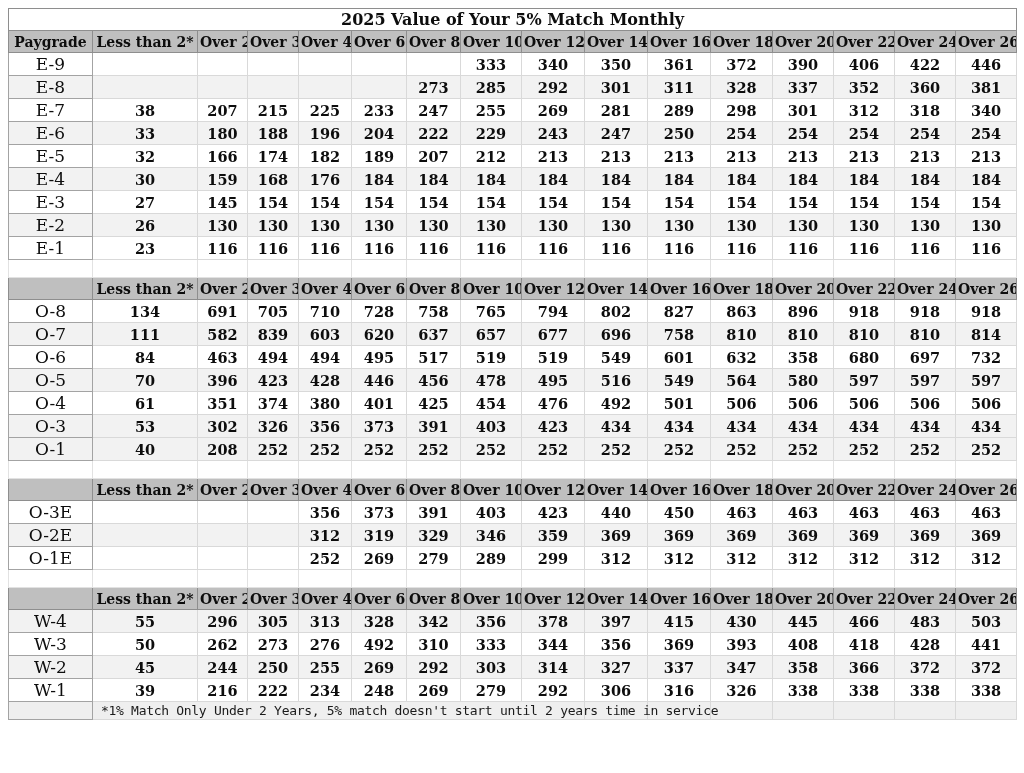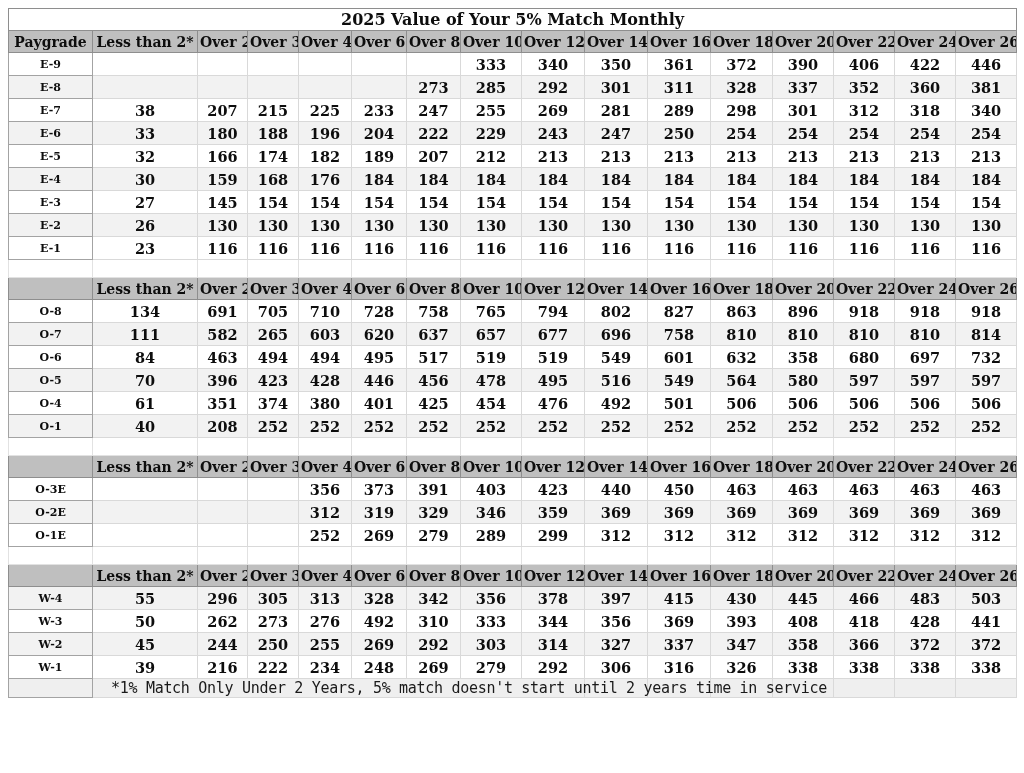--- a/index.html
+++ b/index.html
@@ -40,22 +40,22 @@
   }
   th.col-head, th.corner {
     height: 21px;
     font-size: 14px;
     font-weight: bold;
     background: var(--header-bg);
     border: 1px solid var(--border-dark);
   }
   td.pg {
     height: 22px;
-    font-size: 11px;
-    font-weight: bold;
+    font-size: 17px;
+    font-weight: normal;
     border: 1px solid var(--border-mid);
   }
   td.val {
     height: 22px;
     font-size: 14.5px;
     font-weight: bold;
     border: 1px solid var(--border-light);
   }
   tr.zebra td { background: var(--zebra-bg); }
   tr.gap-row td {
@@ -65,24 +65,24 @@
   }
   tr.footer-row td {
     height: 17px;
     background: var(--footer-bg);
     border: 1px solid var(--border-light);
   }
   tr.footer-row td.foot-corner { border: 1px solid var(--border-mid); }
   td.footnote {
     font-family: "DejaVu Sans Mono", "Liberation Mono", monospace;
     font-weight: normal;
-    font-size: 15px;
+    font-size: 13px;
     letter-spacing: -0.3px;
     text-align: left;
-    padding-left: 18px;
+    padding-left: 8px;
     overflow: visible;
     color: #1a1a1a;
   }
 </style>
 </head>
 <body>
 
 <div class="page">
   <table class="pay-table">
     <colgroup id="cols">
@@ -338,21 +338,21 @@
           <td class="val">863</td>
           <td class="val">896</td>
           <td class="val">918</td>
           <td class="val">918</td>
           <td class="val">918</td>
         </tr>
         <tr class="zebra">
           <td class="pg">O-7</td>
           <td class="val">111</td>
           <td class="val">582</td>
-          <td class="val">265</td>
+          <td class="val">839</td>
           <td class="val">603</td>
           <td class="val">620</td>
           <td class="val">637</td>
           <td class="val">657</td>
           <td class="val">677</td>
           <td class="val">696</td>
           <td class="val">758</td>
           <td class="val">810</td>
           <td class="val">810</td>
           <td class="val">810</td>
@@ -405,20 +405,38 @@
           <td class="val">425</td>
           <td class="val">454</td>
           <td class="val">476</td>
           <td class="val">492</td>
           <td class="val">501</td>
           <td class="val">506</td>
           <td class="val">506</td>
           <td class="val">506</td>
           <td class="val">506</td>
           <td class="val">506</td>
+        </tr>
+        <tr class="zebra">
+          <td class="pg">O-3</td>
+          <td class="val">53</td>
+          <td class="val">302</td>
+          <td class="val">326</td>
+          <td class="val">356</td>
+          <td class="val">373</td>
+          <td class="val">391</td>
+          <td class="val">403</td>
+          <td class="val">423</td>
+          <td class="val">434</td>
+          <td class="val">434</td>
+          <td class="val">434</td>
+          <td class="val">434</td>
+          <td class="val">434</td>
+          <td class="val">434</td>
+          <td class="val">434</td>
         </tr>
         <tr class="zebra">
           <td class="pg">O-1</td>
           <td class="val">40</td>
           <td class="val">208</td>
           <td class="val">252</td>
           <td class="val">252</td>
           <td class="val">252</td>
           <td class="val">252</td>
           <td class="val">252</td>

